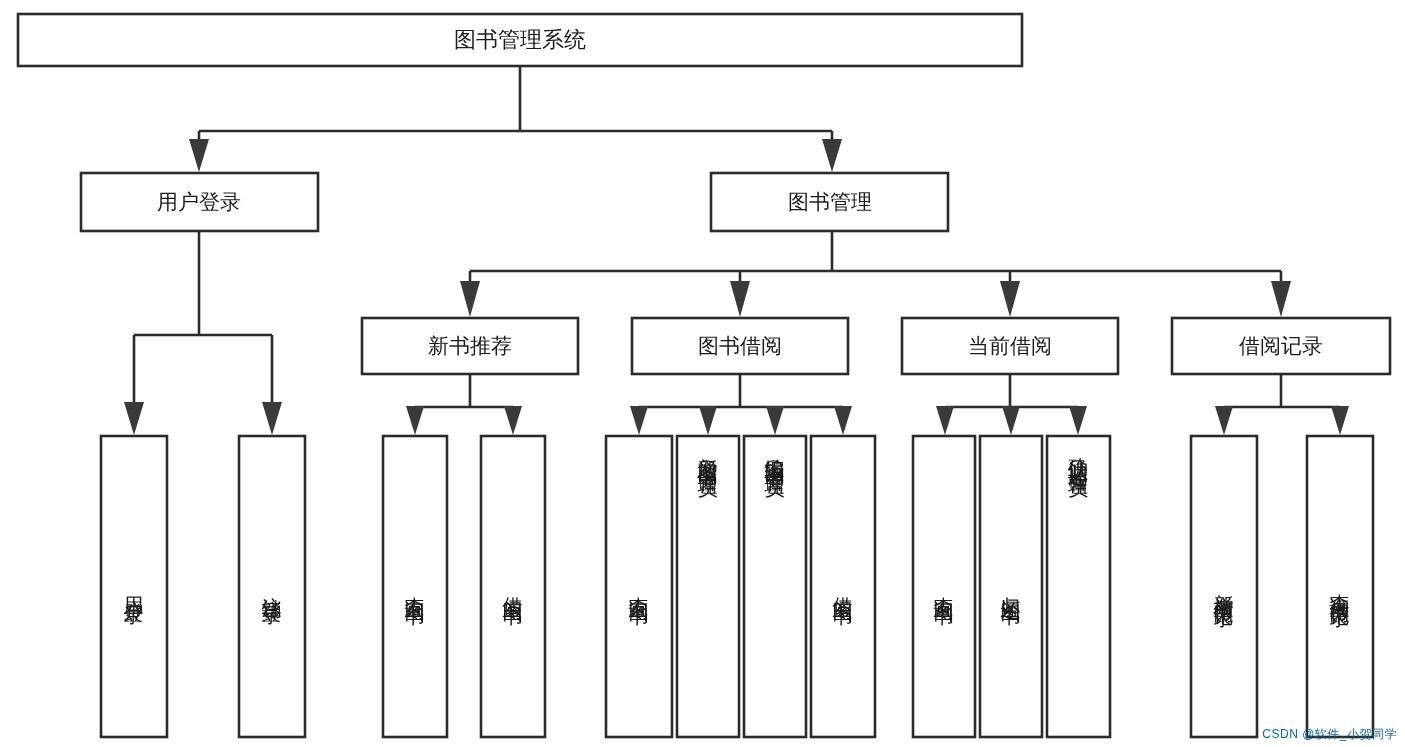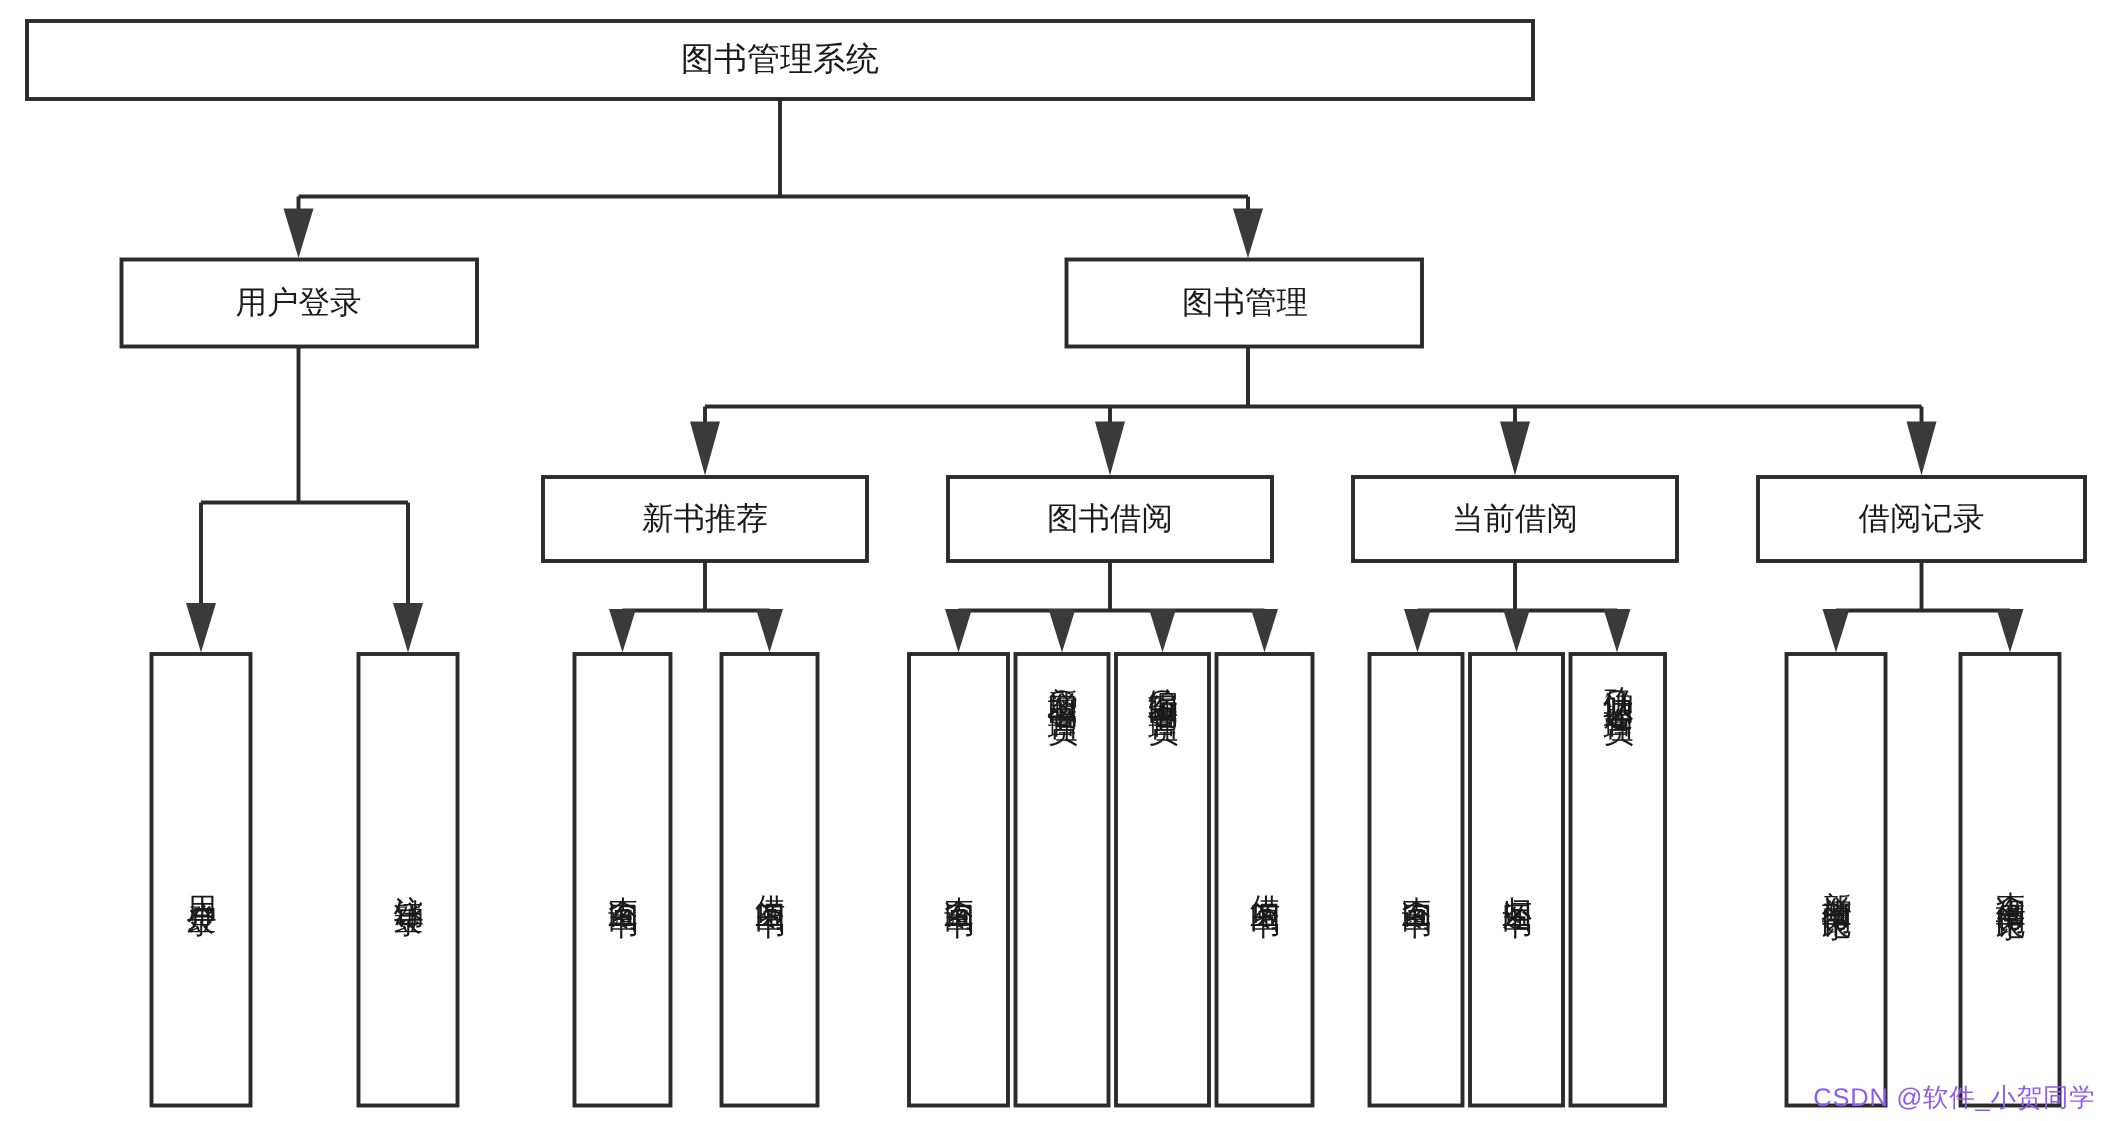--- a/index.html
+++ b/index.html
@@ -66,22 +66,22 @@
     letter-spacing: 3px;
     color: #1a1a1a;
     line-height: 1;
     white-space: nowrap;
   }
   #watermark {
     position: absolute;
     right: 8px;
     bottom: 4px;
     font-family: "Liberation Sans", "DejaVu Sans", sans-serif;
-    font-size: 17px;
-    color: #8b5cf6;
+    font-size: 12px;
+    color: #0369a1;
     letter-spacing: 0.5px;
     white-space: nowrap;
   }
 </style>
 </head>
 <body>
 
 <div id="diagram-root">
 
   <svg id="flow-svg" viewBox="0 0 1405 747">

